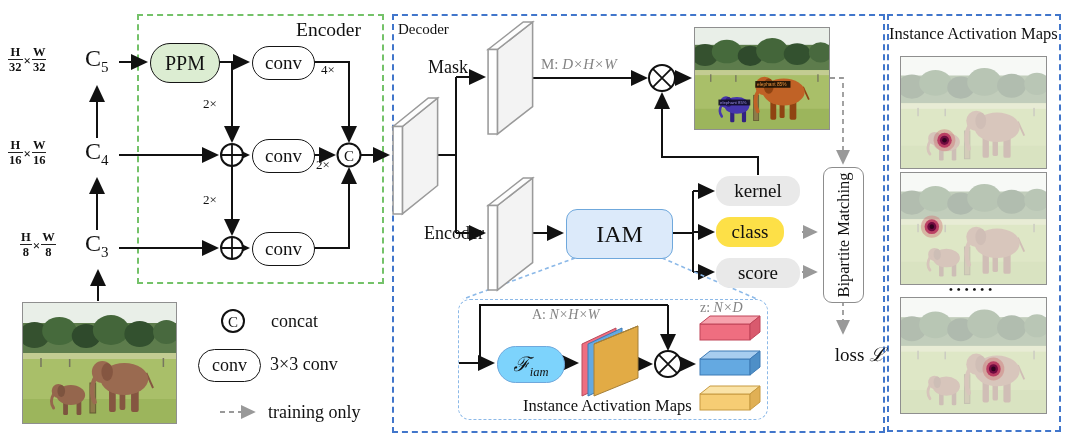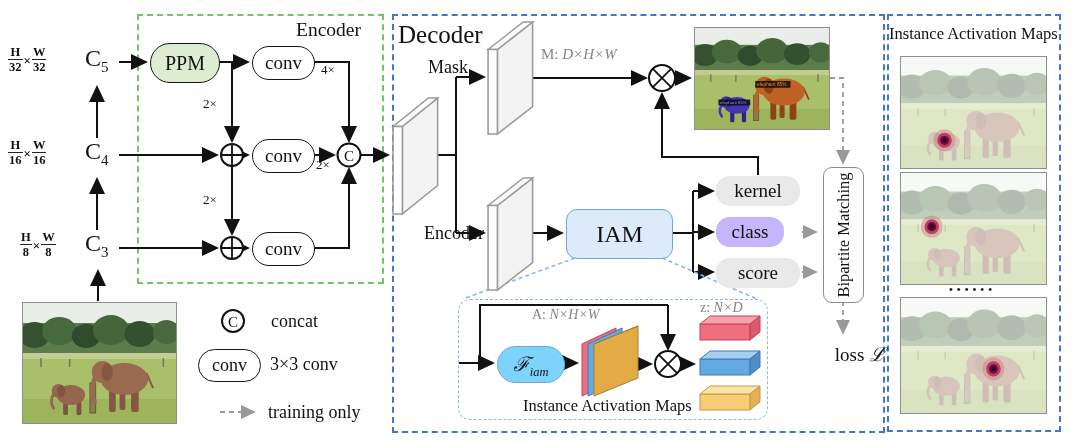--- a/index.html
+++ b/index.html
@@ -58,27 +58,27 @@
 <div class="lbl" style="left:296px;top:19px;font-size:19.5px">Encoder</div>
 <div class="node" style="left:150px;top:43px;width:68px;height:38px;background:#dcedd2;font-size:20px">PPM</div>
 <div class="node" style="left:252px;top:46px;width:61px;height:32px">conv</div>
 <div class="node" style="left:252px;top:139px;width:61px;height:32px">conv</div>
 <div class="node" style="left:252px;top:232px;width:61px;height:32px">conv</div>
 <div class="lbl" style="left:203px;top:96px;font-size:13px">2×</div>
 <div class="lbl" style="left:203px;top:192px;font-size:13px">2×</div>
 <div class="lbl" style="left:321px;top:62px;font-size:13px">4×</div>
 <div class="lbl" style="left:316px;top:157px;font-size:13px">2×</div>
 
-<div class="lbl" style="left:398px;top:21px;font-size:25px">Decoder</div>
+<div class="lbl" style="left:398px;top:21px;font-size:15px">Decoder</div>
 <div class="lbl" style="left:428px;top:57px;font-size:18px">Mask</div>
 <div class="lbl" style="left:424px;top:223px;font-size:18px">Encoder</div>
-<div class="lbl dim" style="left:541px;top:46px"><span>M:</span> <span class="it">D×H×W</span></div>
+<div class="lbl dim" style="left:541px;top:56px"><span>M:</span> <span class="it">D×H×W</span></div>
 <div class="node" style="left:566px;top:209px;width:105px;height:48px;background:#dceafa;border:1.8px solid #6fa8dc;border-radius:11px;font-size:24px">IAM</div>
 <div class="pill" style="left:716px;top:176px;width:84px;height:30px;background:#e9e9e9">kernel</div>
-<div class="pill" style="left:716px;top:217px;width:68px;height:30px;background:#c4b5fd">class</div>
+<div class="pill" style="left:716px;top:217px;width:68px;height:30px;background:#fde047">class</div>
 <div class="pill" style="left:716px;top:258px;width:84px;height:30px;background:#e9e9e9">score</div>
 <div class="vert-box" style="left:823px;top:167px;width:39px;height:134px">
     <span>Bipartite Matching</span>
   </div>
 <div class="lbl" style="left:813px;top:341px;width:72px;text-align:right;font-size:19px"><span>loss</span> <span style="font-style:italic">ℒ</span></div>
 
 <div class="node" style="left:497px;top:346px;width:66px;height:35px;background:#7dd3fc;border:1.6px solid #6fa8dc;z-index:4">
   <span class="scriptF"><span>ℱ</span><sub>iam</sub></span>
 </div>
 <div class="lbl dim" style="left:532px;top:307px;font-size:14px"><span>A:</span> <span class="it">N×H×W</span></div>

